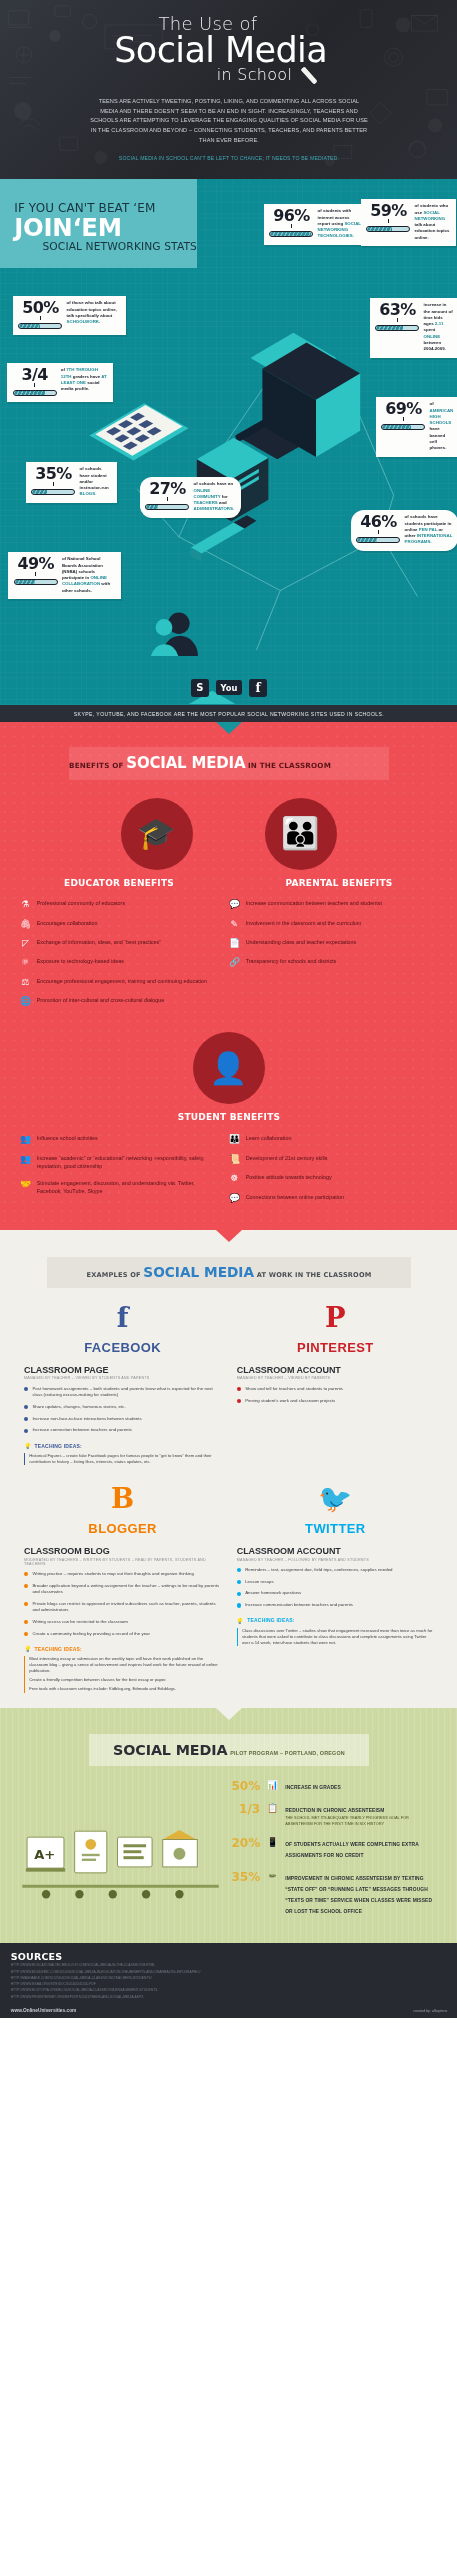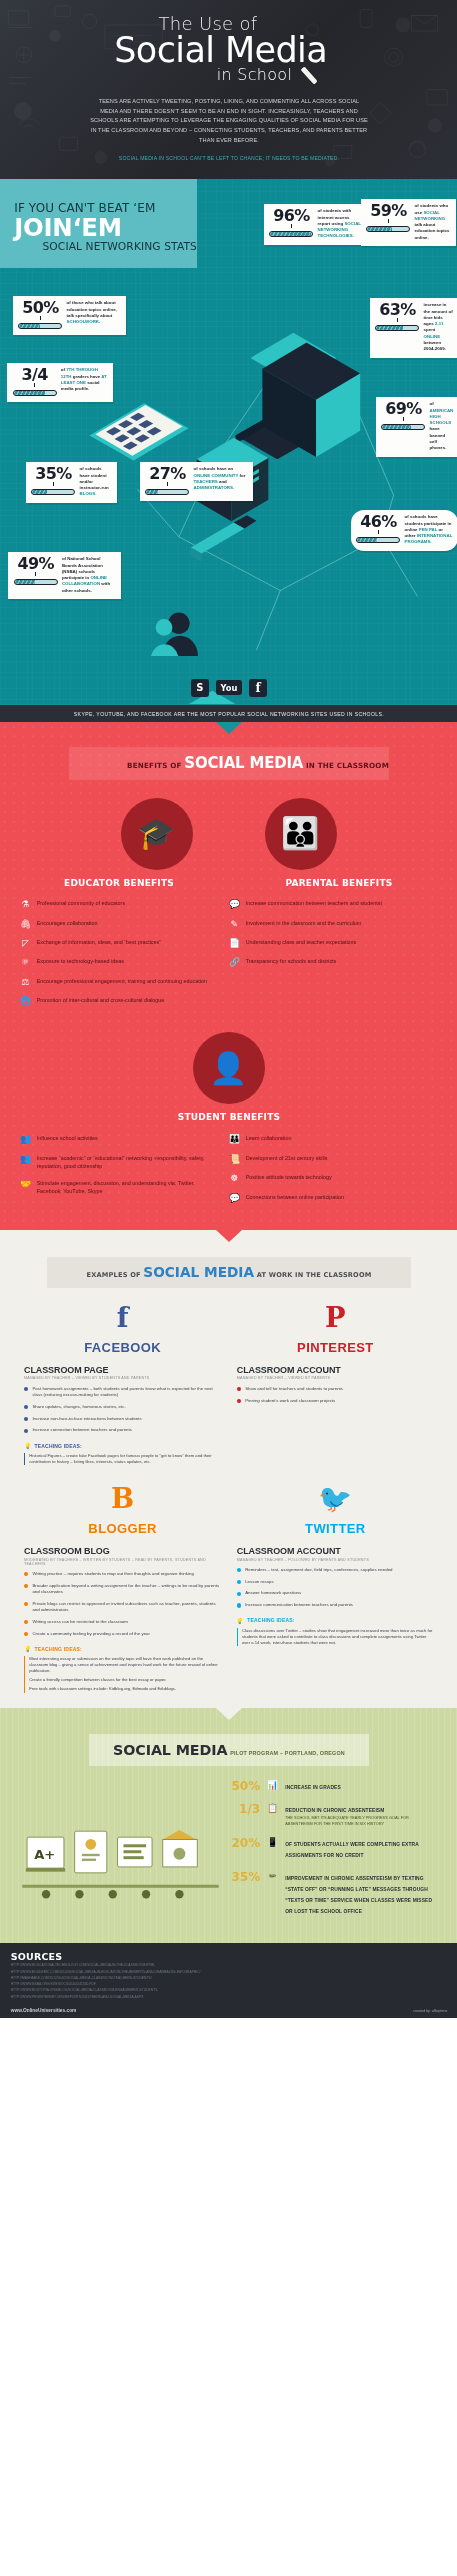--- a/index.html
+++ b/index.html
@@ -144,21 +144,21 @@
     background:#ef4e55;
     background-image:radial-gradient(circle, rgba(255,255,255,.13) 0.6px, transparent 0.8px);
     background-size:9.5px 9.5px;
     position:relative; padding-bottom:16.7px;
   }
   .red-notch{
     width:0;height:0;border-left:13px solid transparent;border-right:13px solid transparent;
     border-top:12px solid #17939c; margin:0 auto;
   }
   .red-title-bar{
-    background:rgba(255,255,255,.12); margin:13px 69px 0; text-align:right;
+    background:rgba(255,255,255,.12); margin:13px 69px 0; text-align:left;
     padding:7.2px 0 7.8px;
   }
   .rt-small{ color:#5c1418; font-size:7.2px; font-weight:700; letter-spacing:0.2px; font-family:"DejaVu Sans", sans-serif;}
   .rt-big{ color:#ffffff; font-size:15px; font-weight:700; letter-spacing:-0.2px; font-family:"DejaVu Sans", sans-serif;}
   .circles{ display:flex; justify-content:center; gap:72px; margin-top:18px; }
   .circ{
     width:72px; height:72px; border-radius:50%; background:#a02028;
     display:flex; align-items:center; justify-content:center; position:relative;
   }
   .circ.solo{ margin:0 auto; }
@@ -407,21 +407,21 @@
       <div class="left">
           <div class="num">35%</div>
         <div class="tick"></div>
           <div class="meter">
             <div class="fill" style="width:35%"></div>
           </div>
         </div>
       <div class="txt">of schools have student and/or instructor-run <em>BLOGS.</em></div>
     </div>
 
-    <div class="bub" style="left:140px;top:283px;width:113px;">
+    <div class="bub" style="left:140px;top:298px;width:101px;border-radius:12px;">
       <div class="left">
           <div class="num">27%</div>
         <div class="tick"></div>
           <div class="meter">
             <div class="fill" style="width:27%"></div>
           </div>
         </div>
       <div class="txt">of schools have an <em>ONLINE COMMUNITY</em> for <em>TEACHERS</em> and <em>ADMINISTRATORS.</em></div>
     </div>
 

